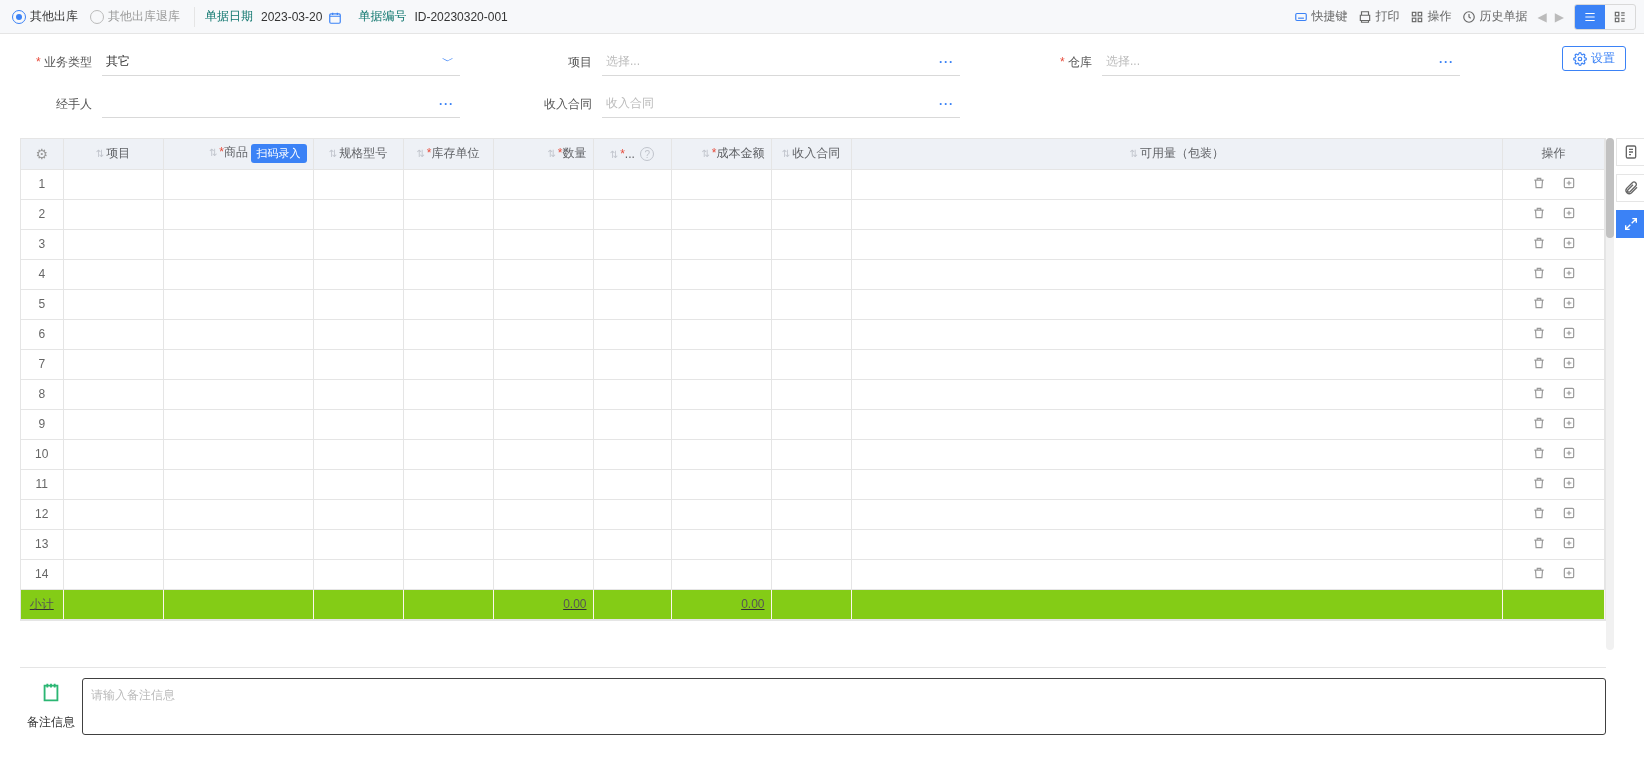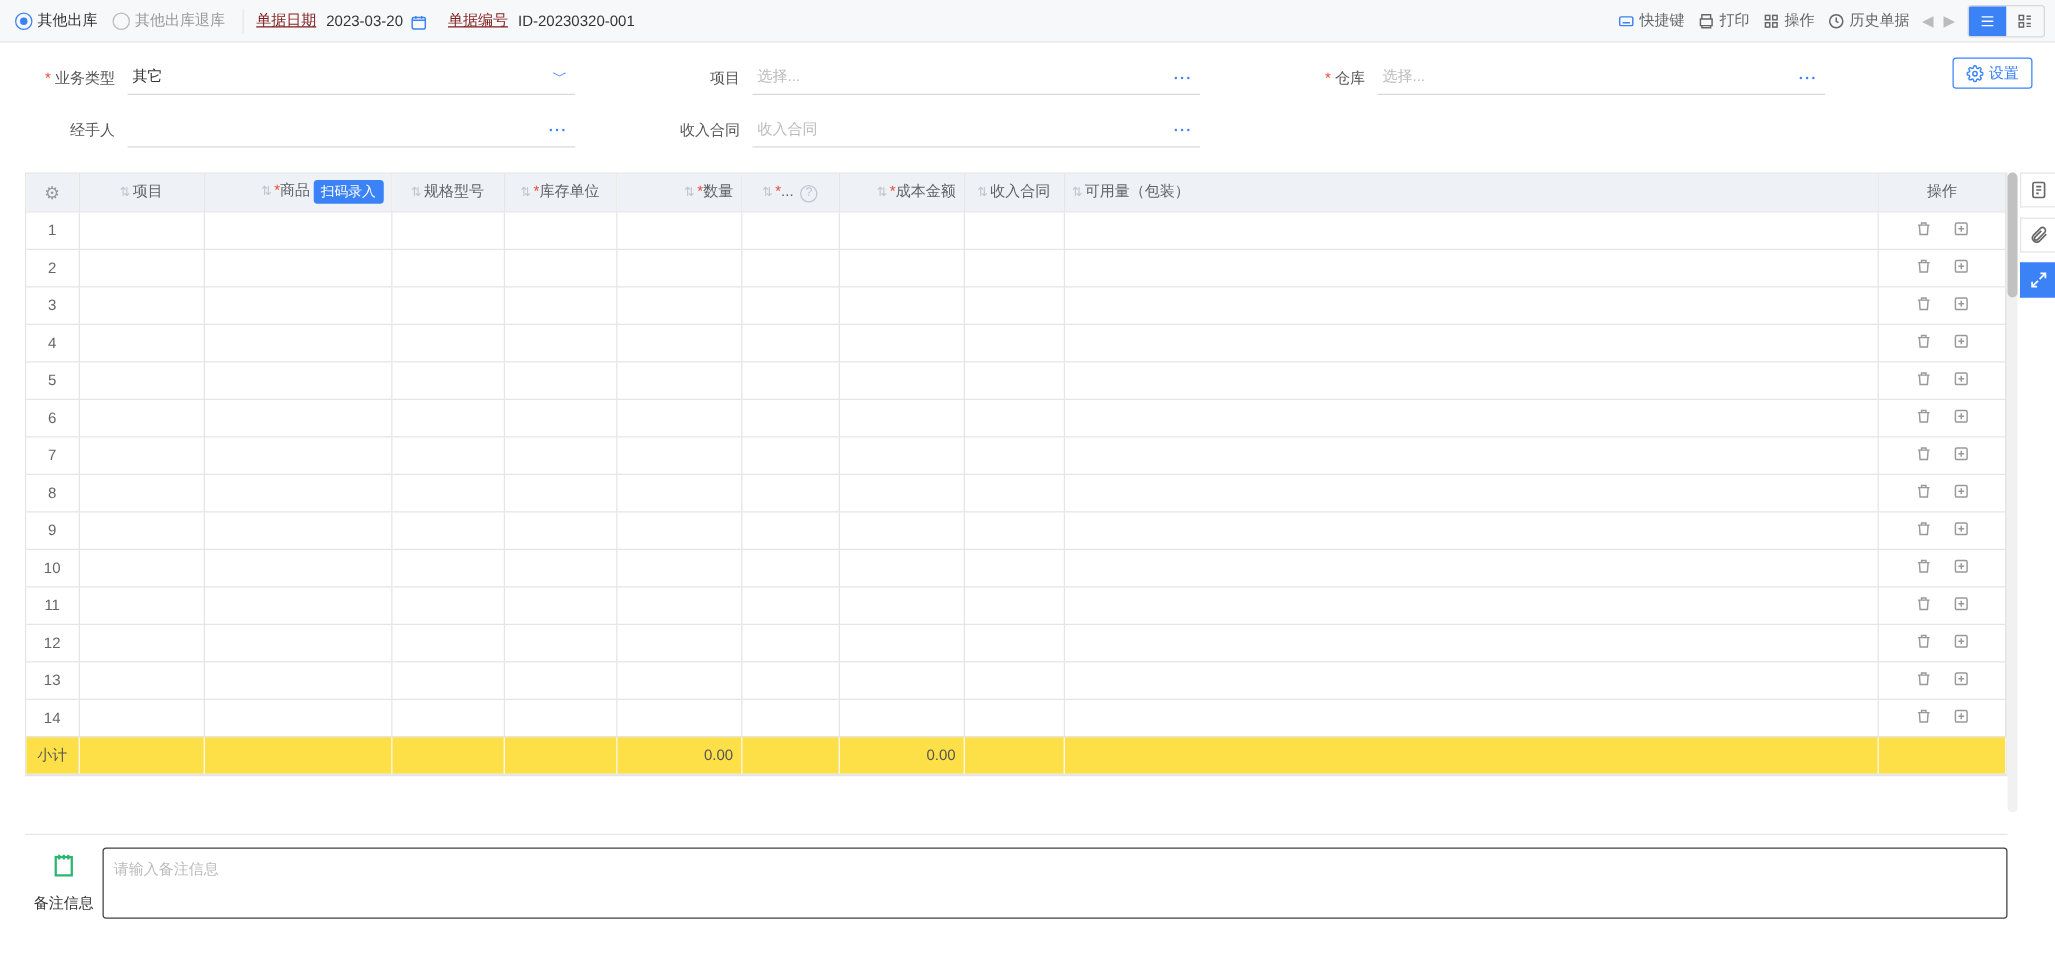--- a/index.html
+++ b/index.html
@@ -6,21 +6,21 @@
 body { font-family: "Microsoft YaHei", Arial, sans-serif; font-size: 12px; color: #333; background: #fff; overflow: hidden; }
 
 
 .toolbar { display: flex; align-items: center; height: 34px; padding: 0 8px; border-bottom: 1px solid #e5e5e5; background: #f7f8fa; }
 .radio-group { display: flex; align-items: center; gap: 4px; }
 .radio-item { display: flex; align-items: center; gap: 4px; padding: 0 4px; cursor: pointer; }
 .radio-circle { width: 14px; height: 14px; border: 1px solid #bbb; border-radius: 50%; display: inline-flex; align-items: center; justify-content: center; }
 .radio-circle.checked { border-color: #3b82f6; }
 .radio-circle.checked::after { content: ""; width: 6px; height: 6px; background: #3b82f6; border-radius: 50%; }
 .tool-sep { width: 1px; height: 20px; background: #e5e5e5; margin: 0 10px; }
-.tool-date-label { color: #7f1d1d; margin-right: 8px; text-decoration: underline; }
+.tool-date-label { color: #0f766e; margin-right: 8px; }
 .tool-date-value { color: #333; margin-right: 6px; }
 .icon-calendar { color: #3b82f6; font-size: 14px; cursor: pointer; }
 .tool-right { margin-left: auto; display: flex; align-items: center; gap: 10px; }
 .tool-action { display: inline-flex; align-items: center; gap: 4px; color: #666; cursor: pointer; }
 .nav-arrows { display: flex; align-items: center; gap: 8px; color: #bbb; }
 .nav-arrow { cursor: pointer; font-size: 12px; }
 .view-toggle { display: flex; height: 26px; border: 1px solid #d9d9d9; border-radius: 3px; overflow: hidden; }
 .view-toggle-btn { width: 30px; display: inline-flex; align-items: center; justify-content: center; cursor: pointer; font-size: 14px; color: #666; }
 .view-toggle-btn.active { background: #3b82f6; color: #fff; }
 
@@ -55,21 +55,21 @@
 .col-contract { width: 80px; }
 .col-available { width: auto; }
 .col-action { width: 102px; text-align: center; }
 .scan-btn { background: #3b82f6; color: #fff; border-radius: 3px; padding: 2px 6px; font-size: 11px; cursor: pointer; float: right; }
 .help-icon { display: inline-flex; width: 14px; height: 14px; border: 1px solid #c0c4cc; border-radius: 50%; align-items: center; justify-content: center; color: #c0c4cc; font-size: 10px; margin-left: 2px; }
 tbody td { color: #666; }
 .row-actions { display: flex; justify-content: center; gap: 16px; color: #999; }
 .row-actions span { cursor: pointer; font-size: 14px; }
 .gear-icon { color: #999; font-size: 14px; }
 
-tr.subtotal { background: #fde047; }
+tr.subtotal { background: #84cc16; text-decoration: underline; }
 tr.subtotal td { border-right-color: #fdf6ec; font-weight: 500; color: #555; }
 
 
 .v-scroll { position: absolute; top: 138px; right: 30px; width: 8px; bottom: 115px; background: #f1f1f1; border-radius: 4px; }
 .v-scroll-thumb { width: 100%; height: 100px; background: #c1c1c1; border-radius: 4px; }
 
 
 .side-rail { position: absolute; right: 0; top: 138px; width: 28px; display: flex; flex-direction: column; gap: 8px; }
 .side-rail-btn { width: 28px; height: 28px; display: flex; align-items: center; justify-content: center; font-size: 16px; color: #666; cursor: pointer; border: 1px solid #e5e5e5; border-right: none; background: #fff; }
 .side-rail-btn.primary { background: #3b82f6; color: #fff; border-color: #3b82f6; }
@@ -211,21 +211,21 @@
       <tr>
         <th class="col-config"><span class="gear-icon">⚙</span></th>
         <th class="col-project"><span class="sort-icon">⇅</span><span>项目</span></th>
         <th class="col-product"><span class="sort-icon">⇅</span><span class="req-star">*</span><span>商品</span><span class="scan-btn">扫码录入</span></th>
         <th class="col-spec"><span class="sort-icon">⇅</span><span>规格型号</span></th>
         <th class="col-unit"><span class="sort-icon">⇅</span><span class="req-star">*</span><span>库存单位</span></th>
         <th class="col-qty"><span class="sort-icon">⇅</span><span class="req-star">*</span><span>数量</span></th>
         <th class="col-short"><span class="sort-icon">⇅</span><span class="req-star">*</span><span>...</span> <span class="help-icon">?</span></th>
         <th class="col-cost"><span class="sort-icon">⇅</span><span class="req-star">*</span><span>成本金额</span></th>
         <th class="col-contract"><span class="sort-icon">⇅</span><span>收入合同</span></th>
-        <th class="col-available" style="text-align:left"><span class="sort-icon">⇅</span><span>可用量（包装）</span></th>
+        <th class="col-available" style="text-align:center"><span class="sort-icon">⇅</span><span>可用量（包装）</span></th>
         <th class="col-action"><span>操作</span></th>
       </tr>
     </thead>
     <tbody id="tbody">
         <tr>
           <td class="col-idx">1</td>
           <td></td>
           <td></td>
           <td></td>
           <td></td>

